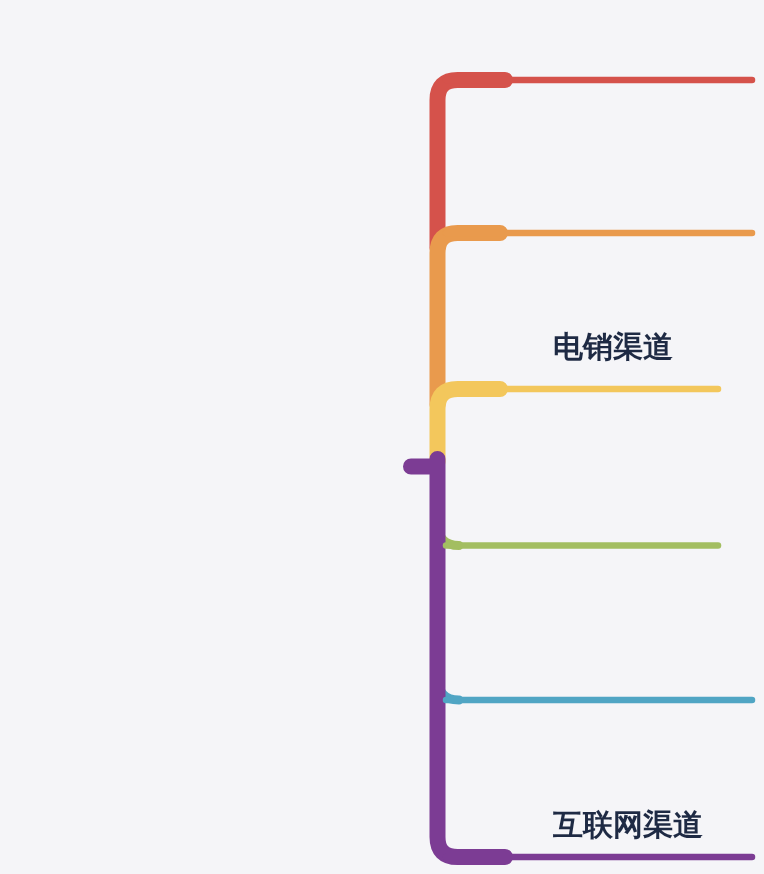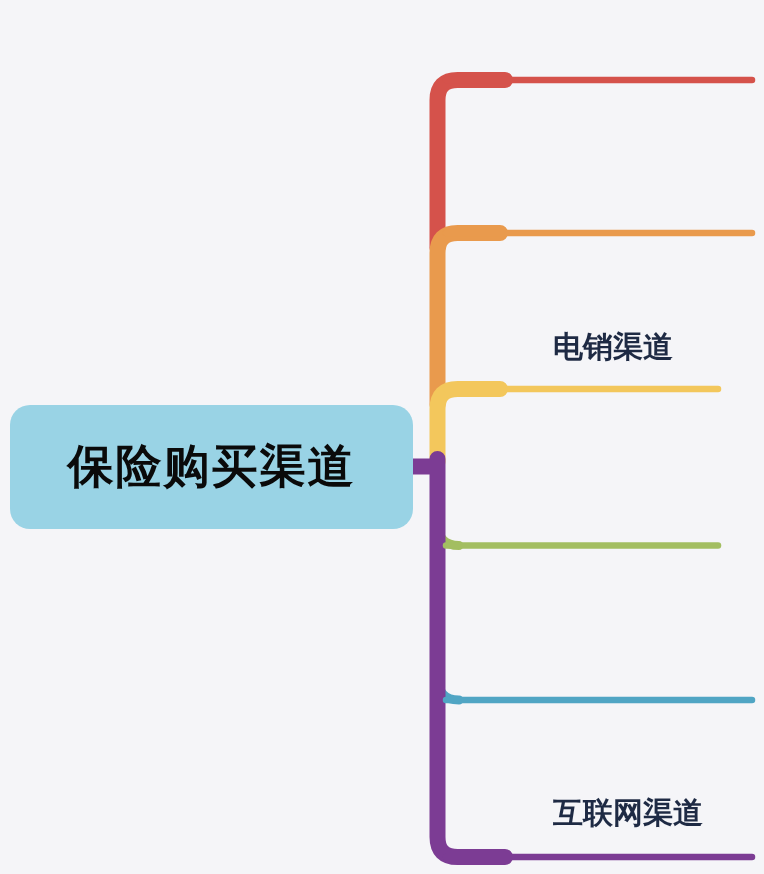--- a/index.html
+++ b/index.html
@@ -60,20 +60,17 @@
     <path d="M411 466.5 L437.5 466.5 M437.5 459 L437.5 837 Q437.5 857 457.5 857 L505 857" stroke-width="16" stroke-linecap="round" stroke="#7C3C94"></path>
 
     <path d="M446 80 L752 80" stroke-width="6.5" stroke-linecap="round" stroke="#D5524B"></path>
     <path d="M446 233 L752 233" stroke-width="6.5" stroke-linecap="round" stroke="#E99A4D"></path>
     <path d="M446 389 L718 389" stroke-width="6.5" stroke-linecap="round" stroke="#F3C75C"></path>
     <path d="M446 545.5 L718 545.5" stroke-width="6.5" stroke-linecap="round" stroke="#A3BE61"></path>
     <path d="M446 700 L752 700" stroke-width="6.5" stroke-linecap="round" stroke="#50A5C4"></path>
     <path d="M446 857 L752 857" stroke-width="6.5" stroke-linecap="round" stroke="#7C3C94"></path>
   </svg>
 
-  <div class="root-node" style="background-color: rgb(153, 211, 229); color: rgb(10, 10, 10);">
-    <span>保险购买渠道</span>
-  </div>
 
   <div class="branch-label bl-2" style="color: rgb(30, 42, 68);">电销渠道</div>
-  <div class="branch-label bl-5" style="color: rgb(30, 42, 68);">互联网渠道</div>
+  <div class="branch-label bl-5" style="color: rgb(30, 42, 68); margin-top: 12px;">互联网渠道</div>
 
 </div>
 
 </body></html>

